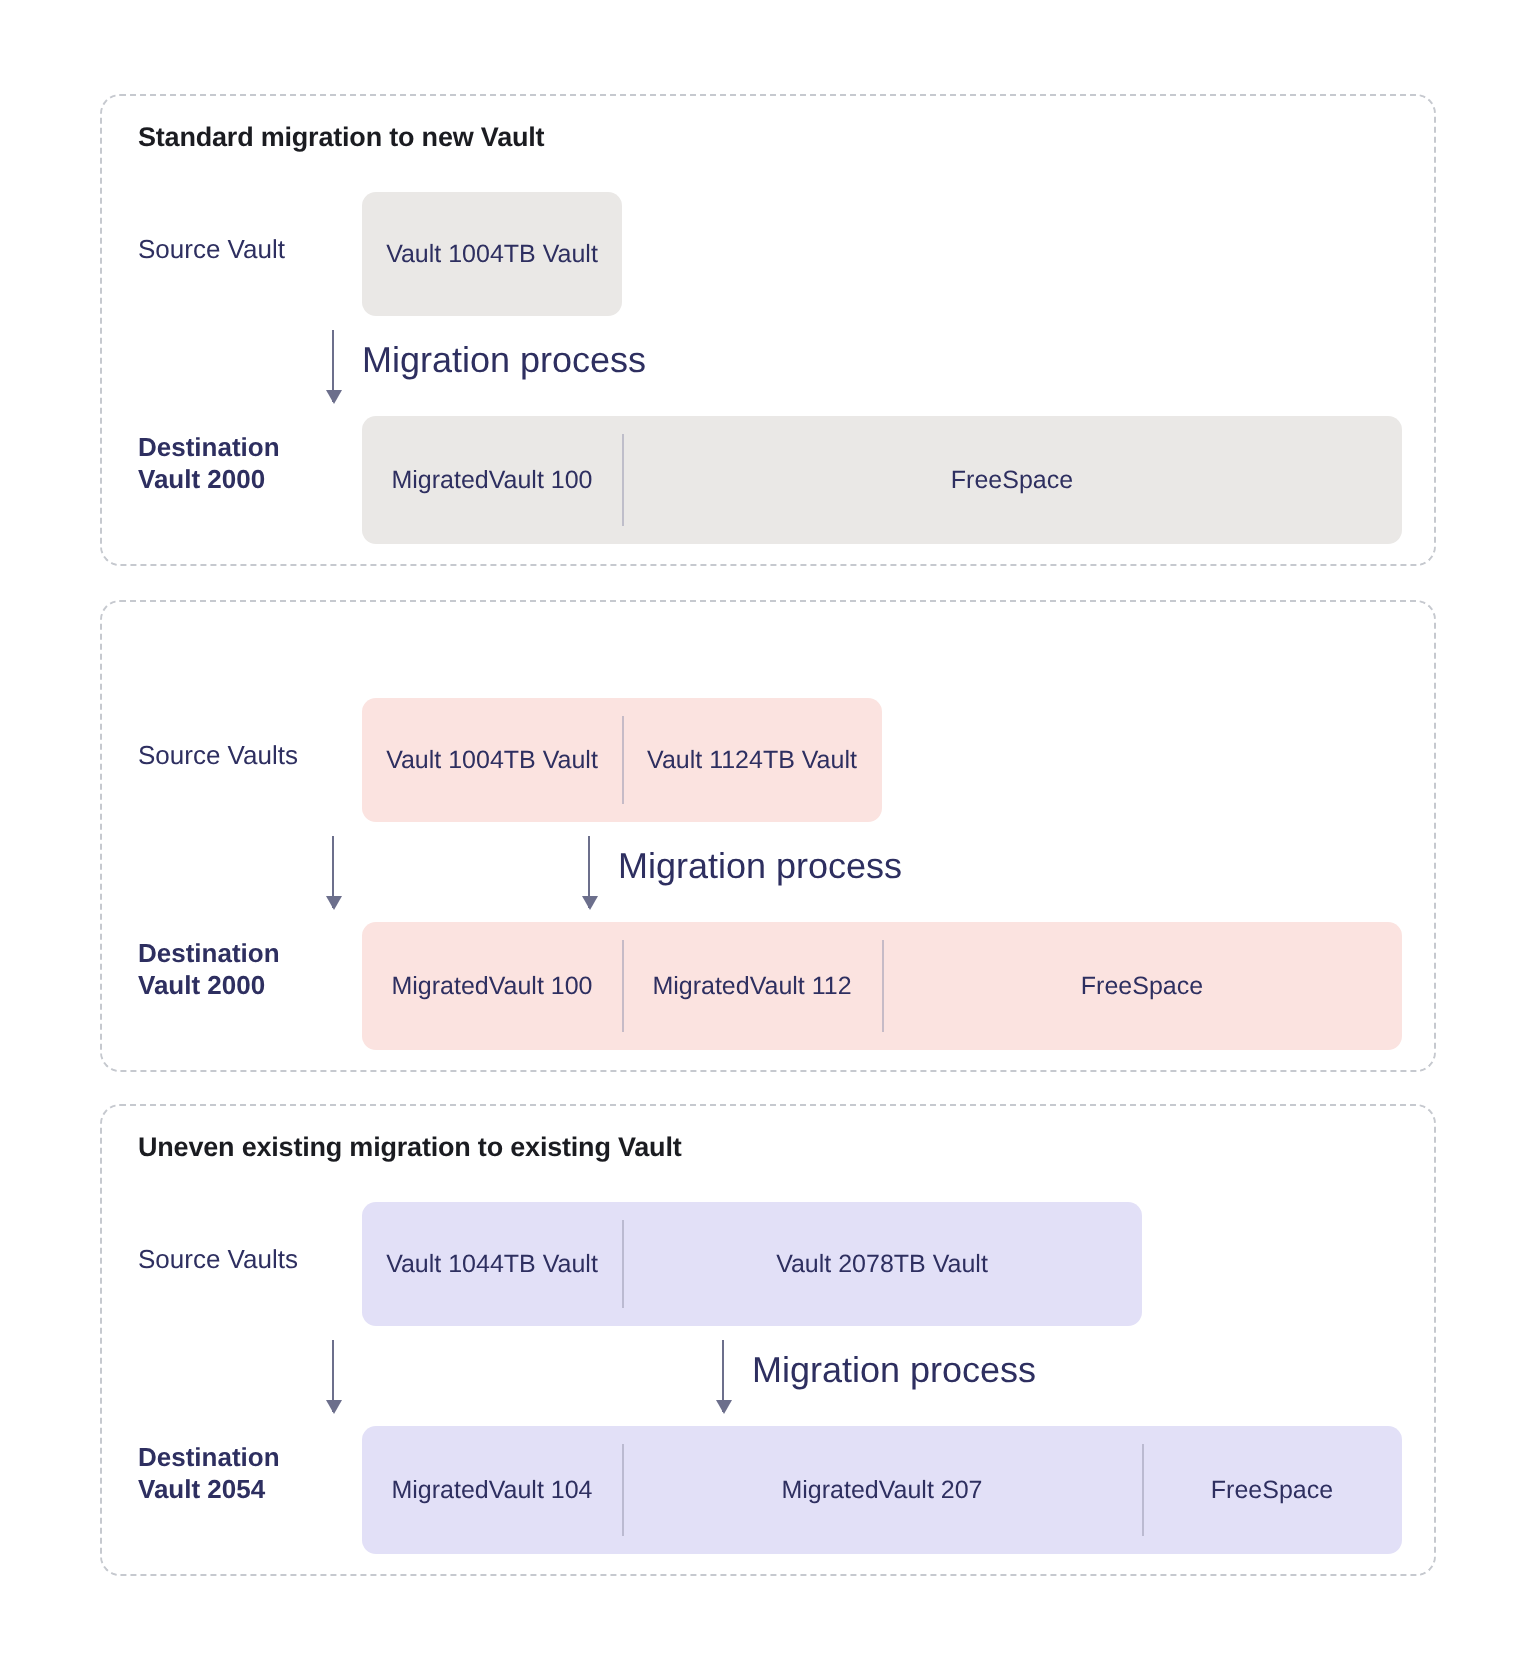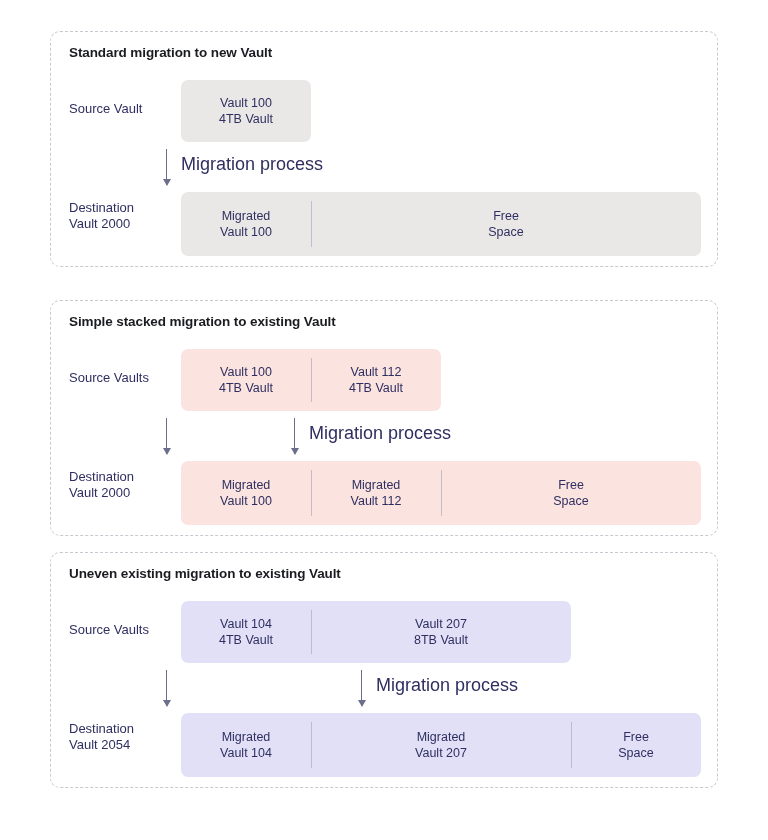--- a/index.html
+++ b/index.html
@@ -23,21 +23,21 @@
   
   .panel {
     position: absolute;
     left: 50px;
     width: 668px;
     border: 1px dashed #c6c9cf;
     border-radius: 10px;
     box-sizing: border-box;
     background: #ffffff;
   }
-  .panel-1 { top: 31px;  height: 236px; }
+  .panel-1 { top: 47px;  height: 236px; }
   .panel-2 { top: 300px; height: 236px; }
   .panel-3 { top: 552px; height: 236px; }
 
   .panel-title {
     position: absolute;
     left: 18px;
     top: 13px;
     font-size: 13.5px;
     font-weight: bold;
     color: #1b1c21;
@@ -48,38 +48,37 @@
   
   .row-label {
     position: absolute;
     left: 18px;
     font-size: 13px;
     line-height: 16px;
     color: #2e2f60;
     white-space: nowrap;
   }
   .row-label.source      { top: 69px; }
-  .row-label.destination { top: 168px; }
+  .row-label.destination { top: 168px; font-weight: bold; }
 
   
   .bar {
     position: absolute;
     left: 130px;
     display: flex;
     border-radius: 7px;
     overflow: hidden;
     box-sizing: border-box;
   }
   .bar.source      { top: 48px;  height: 62px; }
   .bar.destination { top: 160px; height: 64px; }
 
   .seg {
     position: relative;
     display: flex;
-    flex-direction: column;
     align-items: center;
     justify-content: center;
     font-size: 12.5px;
     line-height: 16px;
     color: #2e2f60;
     box-sizing: border-box;
     text-align: center;
   }
   .seg + .seg::before {
     content: "";
@@ -159,21 +158,20 @@
         <span class="line">Vault 100</span>
       </div>
       <div class="seg" style="width:390px;">
         <span class="line">Free</span>
         <span class="line">Space</span>
       </div>
     </div>
   </section>
 
   <section class="panel panel-2">
-    <div class="panel-title">Simple stacked migration to existing Vault</div>
 
     <div class="row-label source">
       <div>Source Vaults</div>
     </div>
 
     <div class="row-label destination">
       <div>Destination</div>
       <div>Vault 2000</div>
     </div>
 

